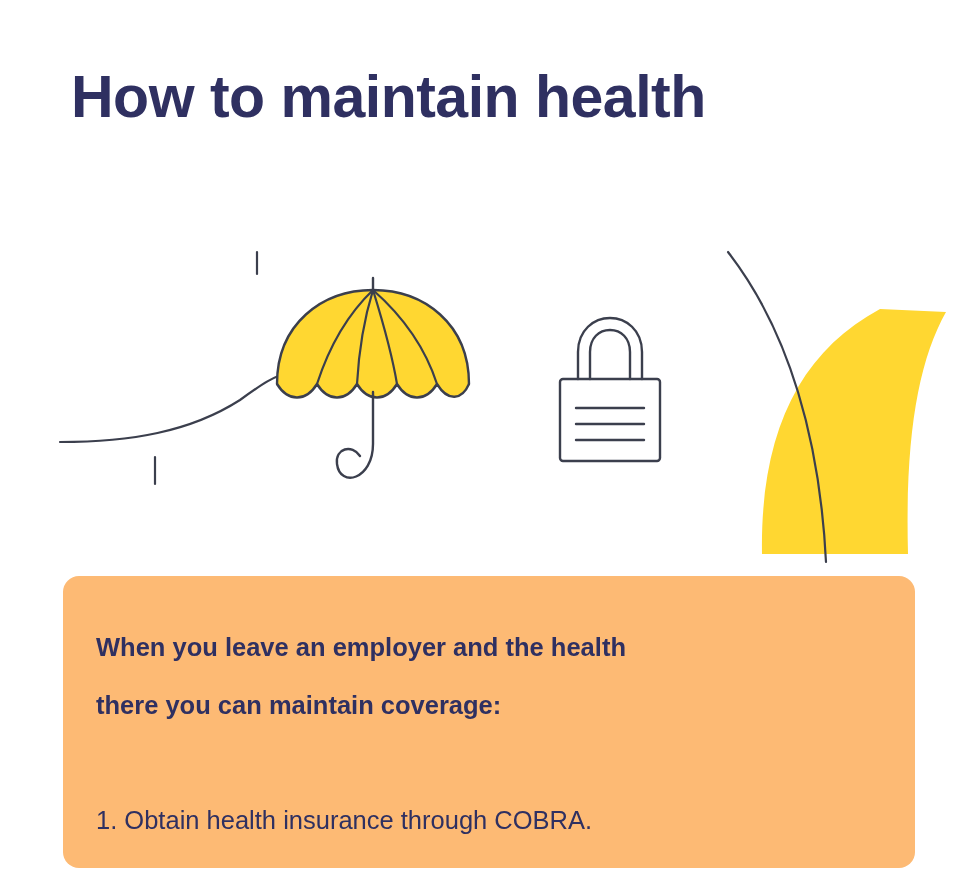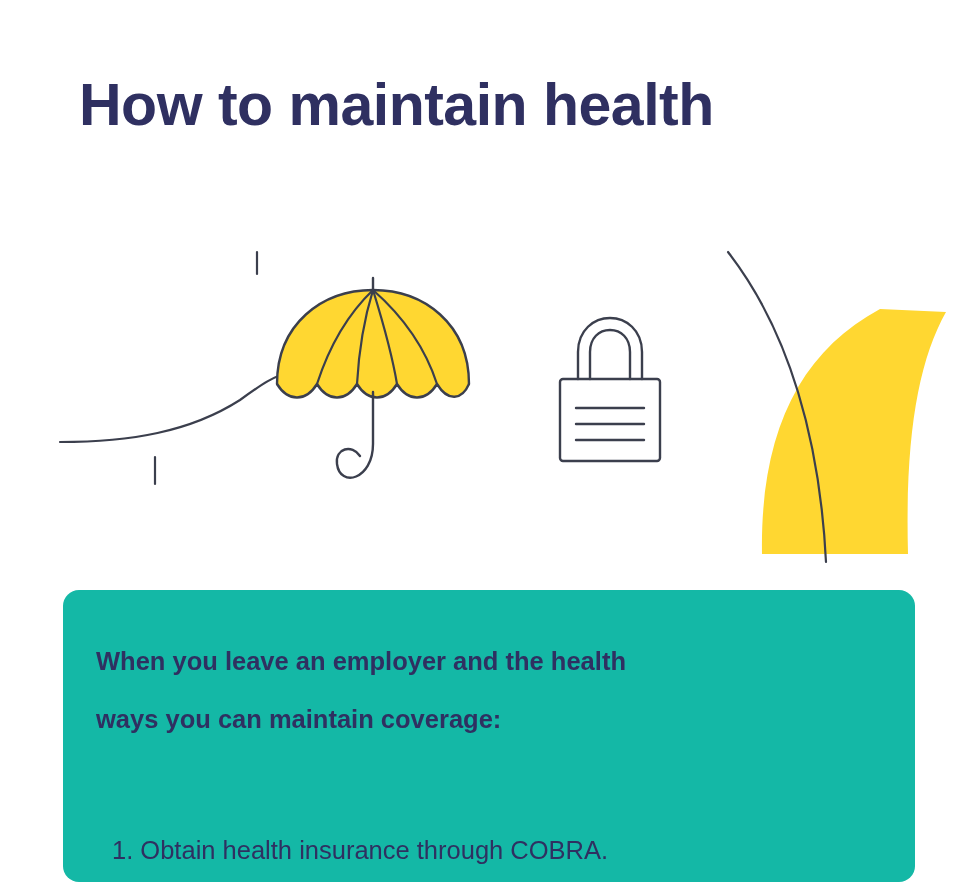--- a/index.html
+++ b/index.html
@@ -29,61 +29,61 @@
     left: 63px;
     top: 52px;
     width: 820px;
   }
   .title {
     font-size: 59px;
     line-height: 74px;
     font-weight: bold;
     letter-spacing: -0.5px;
     color: #2f3061;
-    margin: 16px;
+    margin: 8px;
   }
 
   
   .illustration {
     position: absolute;
     left: 0;
     top: 232px;
     width: 978px;
     height: 350px;
   }
   .illustration svg {
     display: block;
   }
 
   
   .callout {
     position: absolute;
     left: 63px;
-    top: 590px;
+    top: 576px;
     width: 852px;
     height: 292px;
-    background: #14b8a6;
+    background: #fdba74;
     border-radius: 16px;
   }
   .callout-lead {
     position: absolute;
     left: 33px;
     top: 42px;
     width: 790px;
     font-size: 25.5px;
     font-weight: bold;
     line-height: 58px;
     color: #2f3061;
   }
   .callout-list {
     position: absolute;
     left: 33px;
     top: 224px;
     width: 790px;
-    margin: 16px;
+    margin: 0;
     padding: 0;
     list-style: none;
   }
   .callout-list li {
     font-size: 25.5px;
     line-height: 40px;
     color: #2f3061;
     font-weight: normal;
   }
 </style>
@@ -145,20 +145,20 @@
         <line x1="576" y1="192" x2="644" y2="192" stroke-linecap="round"></line>
         <line x1="576" y1="208" x2="644" y2="208" stroke-linecap="round"></line>
       </g>
 
     </svg>
   </div>
 
   <div class="callout">
     <div class="callout-lead">
       <div>When you leave an employer and the health</div>
-      <div>ways you can maintain coverage:</div>
+      <div>there you can maintain coverage:</div>
     </div>
     <ul class="callout-list">
       <li>1. Obtain health insurance through COBRA.</li>
     </ul>
   </div>
 
 </div>
 
 </body></html>

